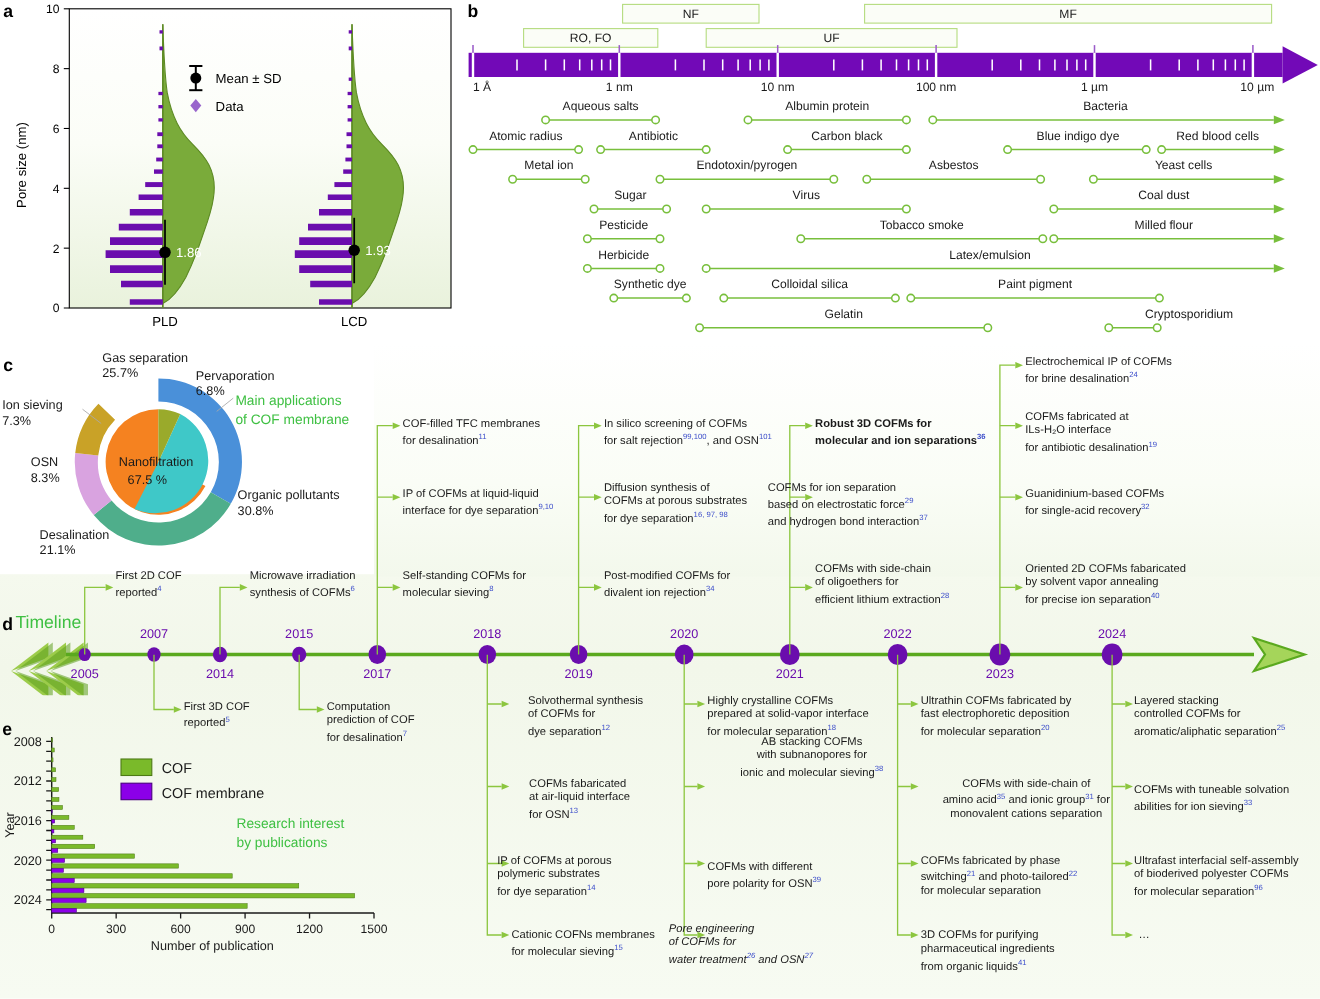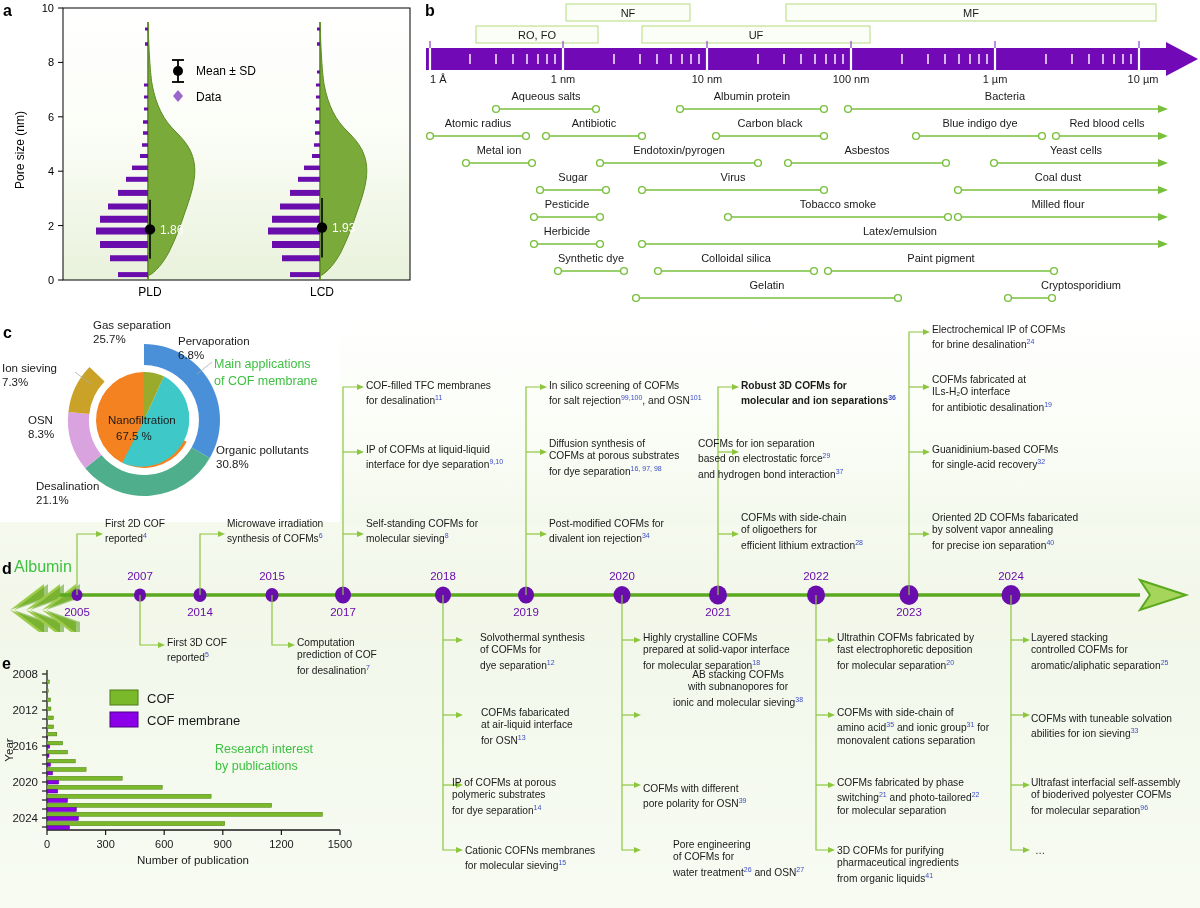--- a/index.html
+++ b/index.html
@@ -403,21 +403,21 @@
         <text x="214" y="73">of COF membrane</text>
       </g>
     </svg>
   </div>
 
   <div class="abs" style="left:0;top:522px;width:1200px;height:386px;background:linear-gradient(to bottom,#f5f9ee 0%,#f2f7ea 22%,#f7fbf2 100%);"></div>
   <div class="abs" style="left:340px;top:312px;width:860px;height:212px;background:linear-gradient(to bottom,#ffffff 0%,#fafdf6 60%,#f3f8ec 100%);"></div>
 
   <div class="abs" style="left:0;top:522px;width:1200px;height:110px;">
     <div class="abs panel-letter" style="left:2px;top:38px;">d</div>
-    <div class="abs" style="left:14px;top:36px;font-size:16px;color:#3fc043;">Albumin</div>
+    <div class="abs" style="left:14px;top:36px;font-size:16px;color:#3fc043;">Timeline</div>
     <svg width="1200" height="110" font-family="Liberation Sans, sans-serif">
 
       <g>
         <polygon points="10,88 44,62 44,76 10,88" fill="#9ccc4a"></polygon>
         <polygon points="14,88 48,62 48,76 14,88" fill="#5d9e1e" opacity="0.55"></polygon>
         <polygon points="26,88 60,62 60,76 26,88" fill="#9ccc4a"></polygon>
         <polygon points="30,88 64,62 64,76 30,88" fill="#5d9e1e" opacity="0.55"></polygon>
         <polygon points="42,88 76,62 76,76 42,88" fill="#9ccc4a"></polygon>
         <polygon points="46,88 80,62 80,76 46,88" fill="#5d9e1e" opacity="0.55"></polygon>
         <polygon points="10,88 44,114 44,100 10,88" fill="#9ccc4a"></polygon>
@@ -576,24 +576,24 @@
   <div class="note" style="left:297px;top:637px;width:130px;">Computation<br>prediction of COF<br>for desalination<sup>7</sup></div>
 
   <div class="note" style="left:480px;top:632px;width:160px;">Solvothermal synthesis<br>of COFMs for<br>dye separation<sup>12</sup></div>
   <div class="note" style="left:465px;top:707px;width:160px;margin-left:16px;">COFMs fabaricated<br>at air-liquid interface<br>for OSN<sup>13</sup></div>
   <div class="note" style="left:452px;top:777px;width:160px;">IP of COFMs at porous<br>polymeric substrates<br>for dye separation<sup>14</sup></div>
   <div class="note" style="left:465px;top:845px;width:165px;">Cationic COFNs membranes<br>for molecular sieving<sup>15</sup></div>
 
   <div class="note" style="left:643px;top:632px;width:195px;">Highly crystalline COFMs<br>prepared at solid-vapor interface<br>for molecular separation<sup>18</sup></div>
   <div class="note" style="left:643px;top:669px;width:190px;text-align:center;">AB stacking COFMs<br>with subnanopores for<br>ionic and molecular sieving<sup>38</sup></div>
   <div class="note" style="left:643px;top:783px;width:180px;">COFMs with different<br>pore polarity for OSN<sup>39</sup></div>
-  <div class="note" style="left:673px;top:839px;width:190px;">Pore engineering<br>of  COFMs for<br>water treatment<sup>26</sup> and OSN<sup>27</sup></div>
+  <div class="note" style="left:608px;top:839px;width:190px;font-style:italic;">Pore engineering<br>of  COFMs for<br>water treatment<sup>26</sup> and OSN<sup>27</sup></div>
 
   <div class="note" style="left:837px;top:632px;width:190px;">Ultrathin COFMs fabricated by<br>fast electrophoretic deposition<br>for molecular separation<sup>20</sup></div>
-  <div class="note" style="left:837px;top:707px;width:192px;">COFMs with side-chain of<br>amino acid<sup>35</sup> and ionic group<sup>31</sup> for<br>monovalent cations separation</div>
+  <div class="note" style="left:837px;top:707px;width:192px;text-align:center;">COFMs with side-chain of<br>amino acid<sup>35</sup> and ionic group<sup>31</sup> for<br>monovalent cations separation</div>
   <div class="note" style="left:837px;top:777px;width:190px;">COFMs fabricated by phase<br>switching<sup>21</sup> and photo-tailored<sup>22</sup><br>for molecular separation</div>
   <div class="note" style="left:837px;top:845px;width:185px;">3D COFMs for purifying<br>pharmaceutical ingredients<br>from organic liquids<sup>41</sup></div>
 
   <div class="note" style="left:1031px;top:632px;width:172px;">Layered stacking<br>controlled COFMs for<br>aromatic/aliphatic separation<sup>25</sup></div>
   <div class="note" style="left:1031px;top:713px;width:170px;">COFMs with tuneable solvation<br>abilities for ion sieving<sup>33</sup></div>
   <div class="note" style="left:1031px;top:777px;width:172px;">Ultrafast interfacial self-assembly<br>of bioderived polyester COFMs<br>for molecular separation<sup>96</sup></div>
   <div class="note" style="left:1035px;top:845px;width:60px;">…</div>
 
   <div class="abs" style="left:0;top:650px;width:440px;height:258px;">
     <div class="abs panel-letter" style="left:2px;top:5px;">e</div>

